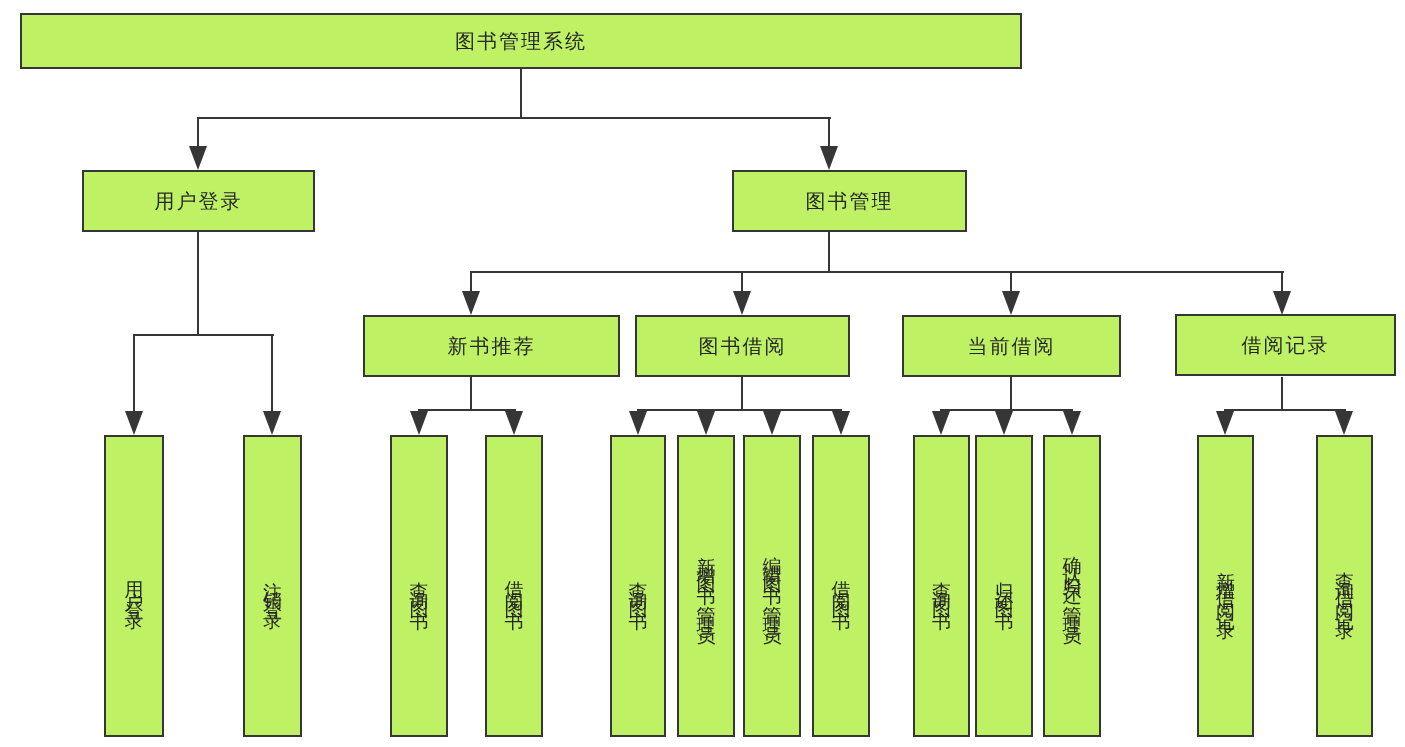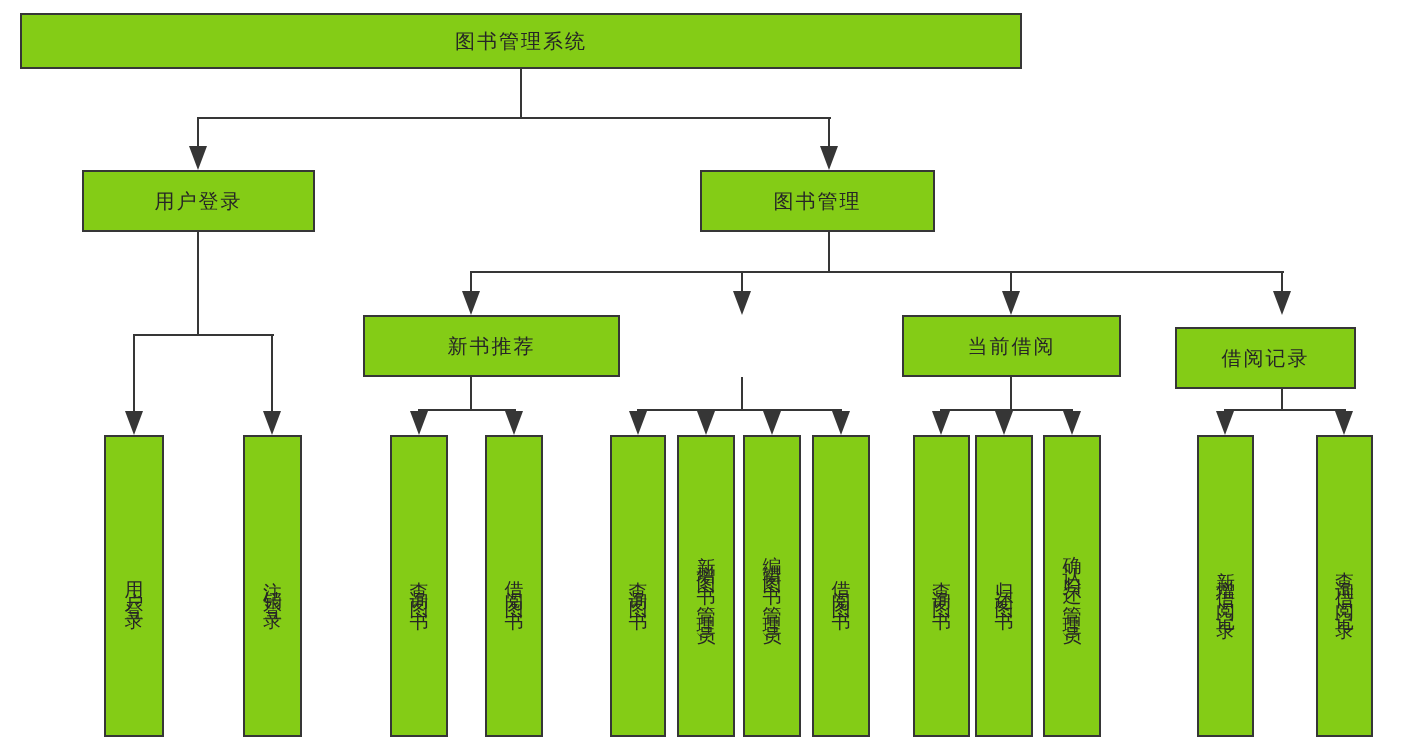--- a/index.html
+++ b/index.html
@@ -1,21 +1,21 @@
 <!DOCTYPE html>
 <html><head>
 <meta charset="utf-8">
 <style>
   html,body{margin:0;padding:0;background:#fff;}
   #stage{
     position:relative;width:1405px;height:747px;background:#ffffff;overflow:hidden;
     font-family:"Liberation Sans","DejaVu Sans",sans-serif;
   }
   .box{
-    position:absolute;background:#84cc16;border:2px solid #363636;box-sizing:border-box;
+    position:absolute;background:#bef264;border:2px solid #363636;box-sizing:border-box;
     display:flex;align-items:center;justify-content:center;z-index:2;
   }
   .hlabel{font-size:20px;color:#262626;letter-spacing:2px;white-space:nowrap;}
   .vlabel{
     writing-mode:vertical-rl;text-orientation:mixed;
     font-size:19px;line-height:1.15;letter-spacing:10px;color:#262626;
   }
   .v{position:absolute;width:2px;background:#363636;z-index:1;}
   .h{position:absolute;height:2px;background:#363636;z-index:1;}
   .arr{
@@ -34,34 +34,37 @@
 <div id="stage">
 
   <div class="box" style="left:20px;top:13px;width:1002px;height:56px">
     <span class="hlabel">图书管理系统</span>
   </div>
 
   <div class="box" style="left:82px;top:170px;width:233px;height:62px">
     <span class="hlabel">用户登录</span>
   </div>
 
-  <div class="box" style="left:700px;top:170px;width:235px;height:62px">
+  <div class="box" style="left:732px;top:170px;width:235px;height:62px">
     <span class="hlabel">图书管理</span>
   </div>
 
   <div class="box" style="left:363px;top:315px;width:257px;height:62px">
     <span class="hlabel">新书推荐</span>
   </div>
 
+  <div class="box" style="left:635px;top:315px;width:215px;height:62px">
+    <span class="hlabel">图书借阅</span>
+  </div>
 
   <div class="box" style="left:902px;top:315px;width:219px;height:62px">
     <span class="hlabel">当前借阅</span>
   </div>
 
-  <div class="box" style="left:1175px;top:327px;width:181px;height:62px">
+  <div class="box" style="left:1175px;top:314px;width:221px;height:62px">
     <span class="hlabel">借阅记录</span>
   </div>
 
   <div class="box" style="left:104px;top:435px;width:60px;height:302px">
     <span class="vlabel">用户登录</span>
   </div>
 
   <div class="box" style="left:243px;top:435px;width:59px;height:302px">
     <span class="vlabel">注销登录</span>
   </div>

